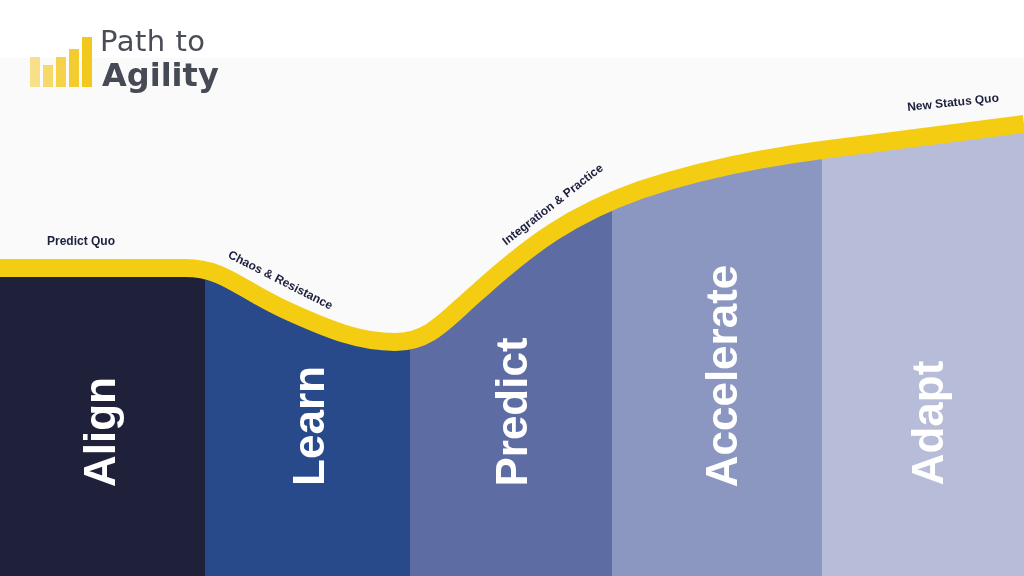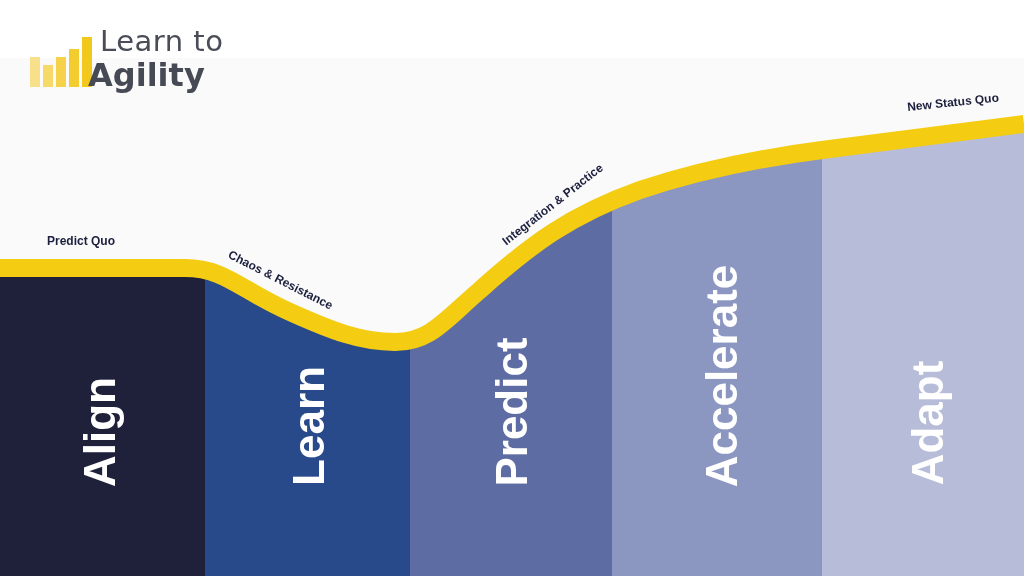--- a/index.html
+++ b/index.html
@@ -3,21 +3,21 @@
 <meta charset="utf-8">
 <style>
   html,body{margin:0;padding:0;}
   body{width:1024px;height:576px;overflow:hidden;background:#fafafa;position:relative;font-family:"Liberation Sans",sans-serif;}
   .topband{position:absolute;left:0;top:0;width:1024px;height:58px;background:#ffffff;}
   svg.scene{position:absolute;left:0;top:0;}
   .logo{position:absolute;left:30px;top:26px;width:200px;height:70px;}
   .logo-bars{position:absolute;left:0;top:6px;width:60px;height:55px;}
   .logo-bar{position:absolute;bottom:0;width:10px;}
   .logo-text1{position:absolute;left:70px;top:-2px;font-size:29px;color:#4a4d57;font-family:"DejaVu Sans",sans-serif;letter-spacing:0.5px;}
-  .logo-text2{position:absolute;left:58px;top:30px;font-size:32px;font-weight:bold;color:#464a55;font-family:"DejaVu Sans",sans-serif;}
+  .logo-text2{position:absolute;left:72px;top:30px;font-size:32px;font-weight:bold;color:#464a55;font-family:"DejaVu Sans",sans-serif;}
   .stage-label{position:absolute;color:#ffffff;font-weight:bold;font-size:44px;white-space:nowrap;transform-origin:center center;transform:translate(-50%,-50%) rotate(-90deg);font-family:"Liberation Sans",sans-serif;}
   .curve-label{position:absolute;color:#1c1f3d;font-weight:bold;font-size:12px;white-space:nowrap;transform-origin:left bottom;font-family:"Liberation Sans",sans-serif;}
 </style>
 </head>
 <body>
 
 <div class="topband"></div>
 
 <svg class="scene" width="1024" height="576" viewBox="0 0 1024 576">
   <defs>
@@ -36,21 +36,21 @@
 </svg>
 
 <div class="logo">
   <div class="logo-bars">
     <div class="logo-bar" style="left:0;height:30px;background:#f8e08a;"></div>
     <div class="logo-bar" style="left:13px;height:22px;background:#f6d968;"></div>
     <div class="logo-bar" style="left:26px;height:30px;background:#f5d24a;"></div>
     <div class="logo-bar" style="left:39px;height:38px;background:#f3cd30;"></div>
     <div class="logo-bar" style="left:52px;height:50px;background:#f2c81c;"></div>
   </div>
-  <div class="logo-text1">Learn to</div>
+  <div class="logo-text1">Path to</div>
   <div class="logo-text2">Agility</div>
 </div>
 
 <div class="curve-label" style="left:47px;top:234px;">Predict Quo</div>
 <div class="curve-label" style="left:226px;top:246px;transform:rotate(27deg);">Chaos &amp; Resistance</div>
 <div class="curve-label" style="left:508px;top:234px;transform:rotate(-38deg);">Integration &amp; Practice</div>
 <div class="curve-label" style="left:908px;top:100px;transform:rotate(-6deg);">New Status Quo</div>
 
 <div class="stage-label" style="left:100px;top:432px;">Align</div>
 <div class="stage-label" style="left:309px;top:426px;">Learn</div>

